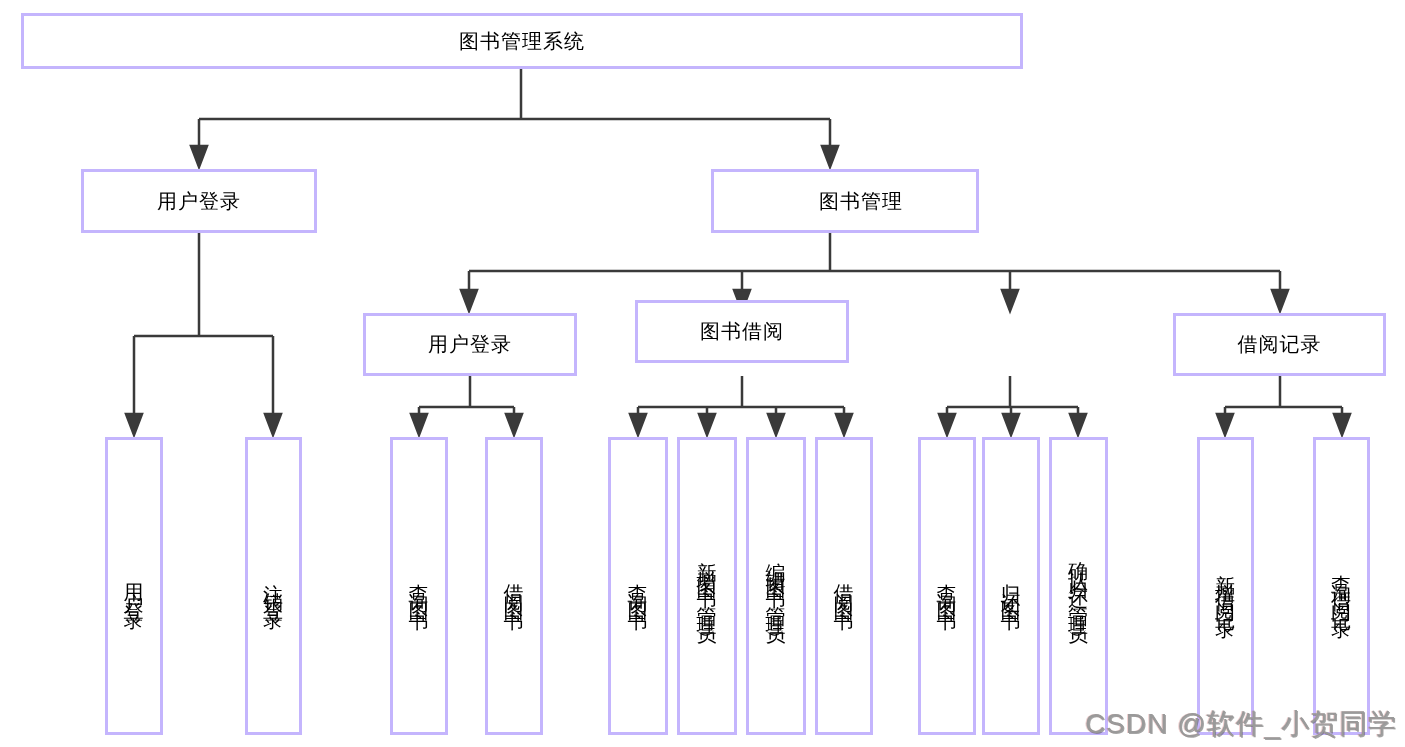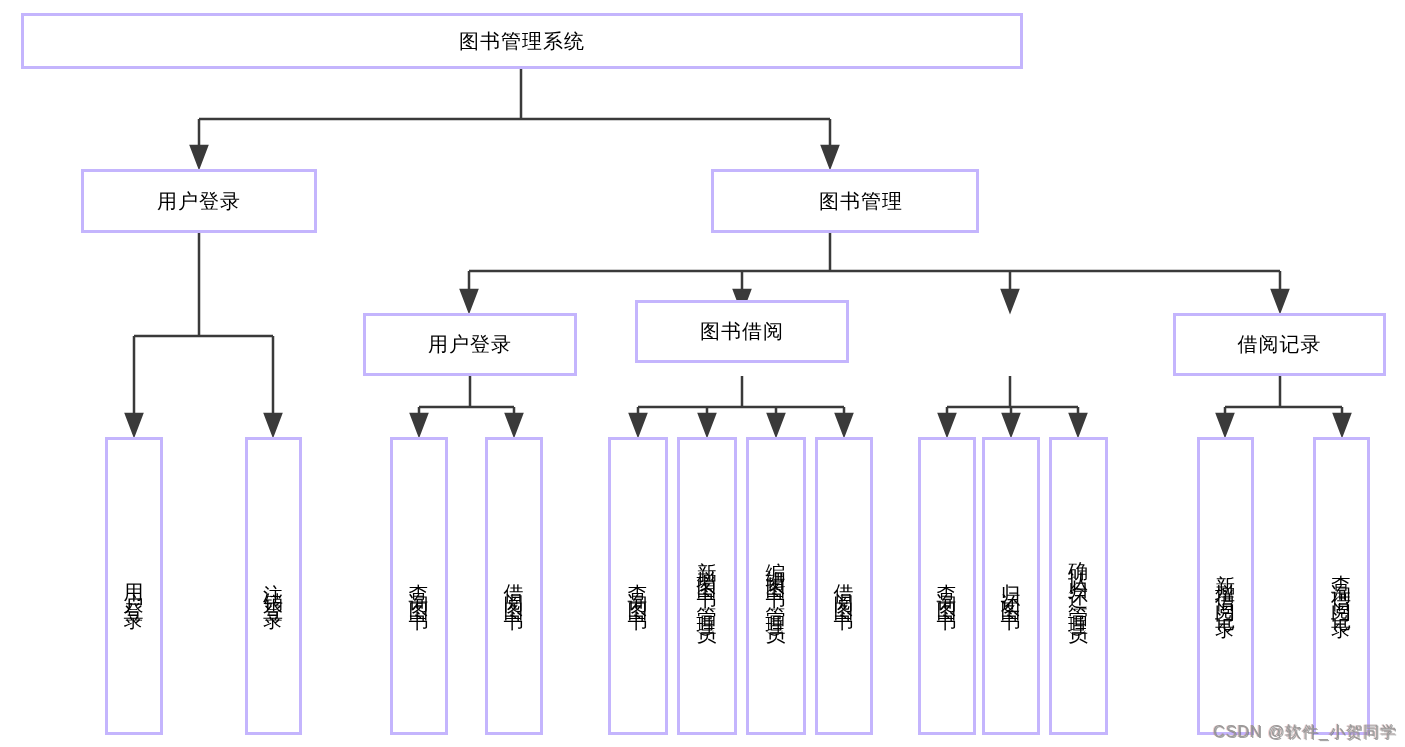--- a/index.html
+++ b/index.html
@@ -43,21 +43,21 @@
     writing-mode: vertical-rl;
     text-orientation: mixed;
     letter-spacing: 9px;
     line-height: 1;
     white-space: nowrap;
   }
   #watermark {
     position: absolute;
     right: 8px;
     bottom: 4px;
-    font-size: 16px;
+    font-size: 28px;
     color: #9a9a9a;
     letter-spacing: 1px;
     z-index: 3;
     text-shadow: 1px 1px 0 rgba(90,90,90,0.55), -1px 0 0 rgba(210,120,120,0.35);
     white-space: nowrap;
     margin-top: 47px;
   }
 </style>
 </head>
 <body>

